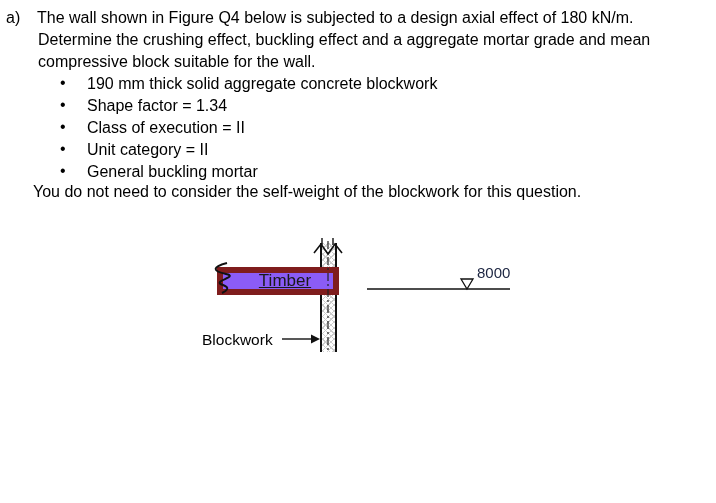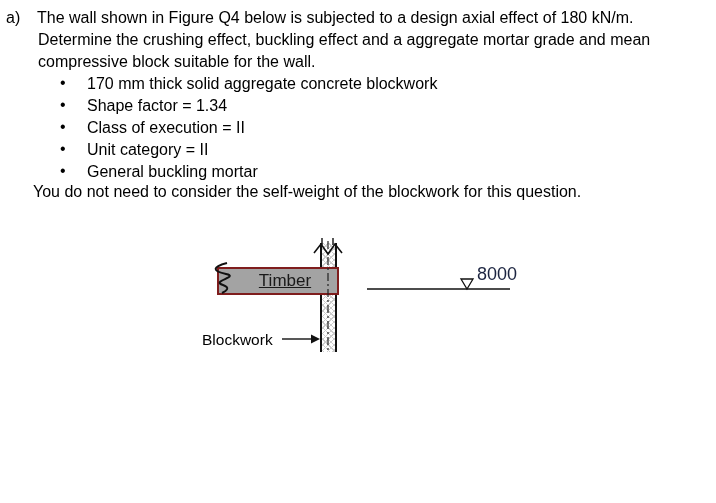--- a/index.html
+++ b/index.html
@@ -16,44 +16,44 @@
           border-top:2px solid #383838;
           background:linear-gradient(to bottom,#6f6f6f 0%,#8e8e8e 30%,#c7c7c7 65%,#ffffff 100%);}
   .footing{position:absolute;left:310px;top:424px;width:58px;height:25px;z-index:2;
            box-sizing:border-box;border:2.5px solid #0a0a0a;background:#b4b4b4;}
   .wall{position:absolute;left:320px;top:243px;width:17px;height:181px;z-index:3;
         box-sizing:border-box;border-left:2px solid #111;border-right:2px solid #111;
         background-color:#fff;
         background-image:repeating-linear-gradient(45deg,#cdcdcd 0 1px,transparent 1px 4px),
                          repeating-linear-gradient(135deg,#cdcdcd 0 1px,transparent 1px 4px);}
   .beam{position:absolute;left:217px;top:267px;width:122px;height:28px;z-index:4;
-        box-sizing:border-box;border:2px solid #7f1d1d;background:#a3a3a3;
+        box-sizing:border-box;border:6px solid #7f1d1d;background:#8b5cf6;
         display:flex;align-items:center;justify-content:center;}
   .timber-label{font-size:17px;text-decoration:underline;color:#1a1a1a;padding-left:14px;}
   .overlay{position:absolute;left:0;top:0;width:716px;height:503px;z-index:5;pointer-events:none;}
   .fig-label{position:absolute;z-index:6;white-space:nowrap;}
   .blockwork-label{left:202px;top:331px;font-size:15.5px;text-align:right;}
   .dim-500{left:241px;top:426px;font-size:16px;color:#6d28d9;}
-  .lvl-8000{left:477px;top:264px;font-size:18px;color:#1b2440;}
+  .lvl-8000{left:477px;top:264px;font-size:15px;color:#1b2440;}
   .lvl-4600{left:485px;top:427px;font-size:17px;color:#404040;font-family:Liberation Mono, monospace;}
   .caption{left:331px;top:462px;font-size:17px;font-family:Liberation Serif, serif;}
 </style>
 </head>
 <body>
 
 <div class="page">
 
   <div class="qline" style="left:6px;top:7px;">
     <span class="qlabel">a)</span><span>The wall shown in Figure Q4 below is subjected to a design axial effect of 180 kN/m.</span>
   </div>
   <div class="qline" style="left:38px;top:29px;">Determine the crushing effect, buckling effect and a aggregate mortar grade and mean</div>
   <div class="qline" style="left:38px;top:51px;">compressive block suitable for the wall.</div>
 
   <div class="bullet" style="top:73px;">
-    <span class="dot">•</span><span>170 mm thick solid aggregate concrete blockwork</span>
+    <span class="dot">•</span><span>190 mm thick solid aggregate concrete blockwork</span>
   </div>
   <div class="bullet" style="top:95px;">
     <span class="dot">•</span><span>Shape factor = 1.34</span>
   </div>
   <div class="bullet" style="top:117px;">
     <span class="dot">•</span><span>Class of execution = II</span>
   </div>
   <div class="bullet" style="top:139px;">
     <span class="dot">•</span><span>Unit category = II</span>
   </div>

